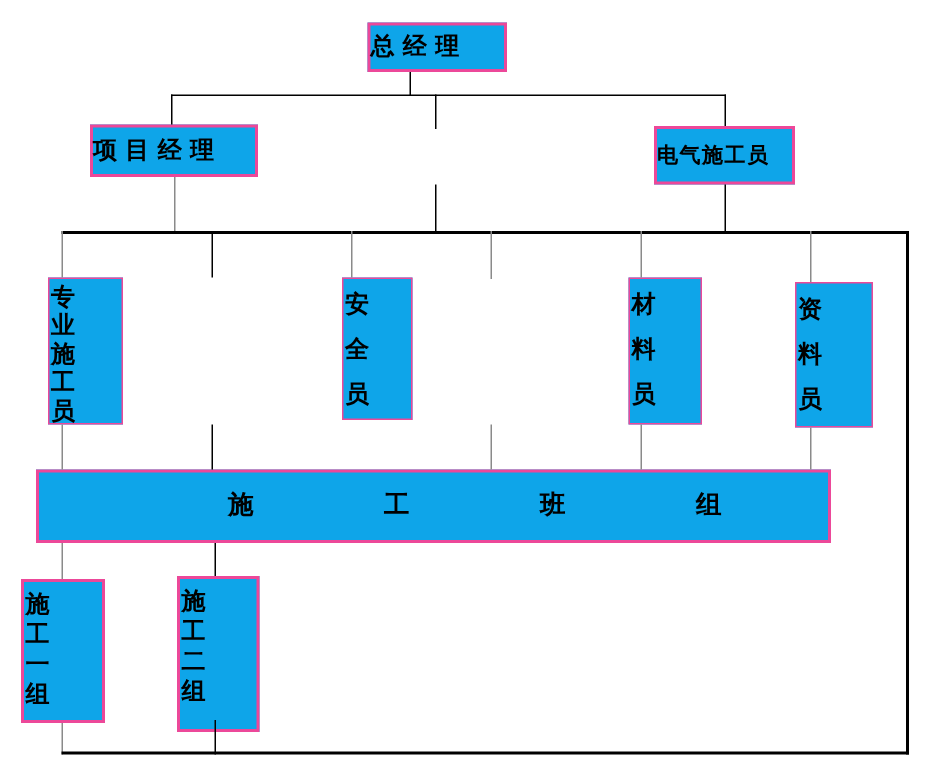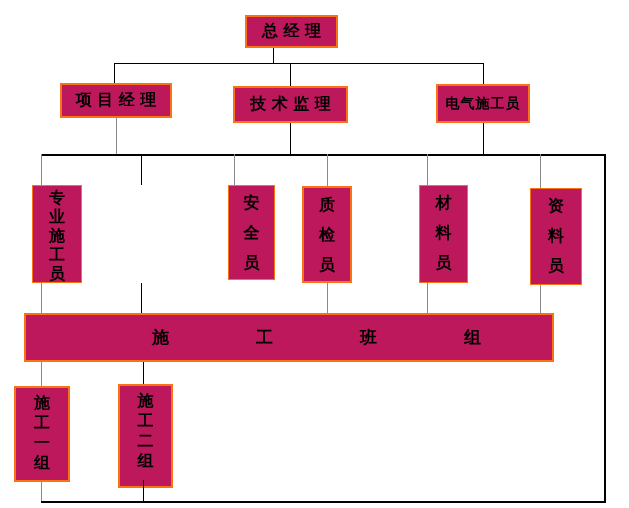--- a/index.html
+++ b/index.html
@@ -1,22 +1,22 @@
 <!DOCTYPE html>
 <html><head>
 <meta charset="utf-8">
 <style>
   html,body{margin:0;padding:0;background:#ffffff;}
   #stage{
     position:relative;width:629px;height:508px;background:#ffffff;overflow:hidden;
     font-family:"DejaVu Sans","Liberation Sans",sans-serif;color:#000;
   }
   .box{
-    position:absolute;background:#be185d;border:2px solid #f97316;box-sizing:border-box;
-    display:flex;align-items:center;justify-content:center;
+    position:absolute;background:#0ea5e9;border:2px solid #ec4899;box-sizing:border-box;
+    display:flex;align-items:center;
     font-weight:bold;font-size:16px;white-space:nowrap;
   }
   .thin{border-width:1px;margin-left:16px;}
   .vbox{align-items:flex-start;}
   .vlabel{
     display:block;width:18px;word-break:break-all;text-align:center;
     font-weight:bold;font-size:16px;white-space:normal;
   }
   .v5 .vlabel{line-height:19px;padding-top:2px;}
   .v3 .vlabel{line-height:30px;padding-top:2px;}
@@ -36,35 +36,29 @@
 
 <div id="stage">
 
   <div class="box" style="left:245px;top:15px;width:93px;height:33px">
     <span>总 经 理</span>
   </div>
 
   <div class="box" style="left:60px;top:83px;width:112px;height:35px">
     <span>项 目 经 理</span>
   </div>
-  <div class="box" style="left:233px;top:86px;width:115px;height:37px">
-    <span>技 术 监 理</span>
-  </div>
   <div class="box" style="left:436px;top:84px;width:94px;height:39px">
     <span class="sw-label">电气施工员</span>
   </div>
 
   <div class="box thin vbox v5" style="left:16px;top:185px;width:50px;height:98px">
     <span class="vlabel">专业施工员</span>
   </div>
   <div class="box thin vbox v3" style="left:212px;top:185px;width:47px;height:95px">
     <span class="vlabel">安全员</span>
-  </div>
-  <div class="box vbox v3" style="left:302px;top:186px;width:50px;height:97px">
-    <span class="vlabel">质检员</span>
   </div>
   <div class="box thin vbox v3" style="left:403px;top:185px;width:49px;height:98px">
     <span class="vlabel">材料员</span>
   </div>
   <div class="box thin vbox v3" style="left:514px;top:188px;width:52px;height:97px">
     <span class="vlabel">资料员</span>
   </div>
 
   <div class="box" style="left:24px;top:313px;width:530px;height:49px">
     <span class="team-label">施工班组</span>

